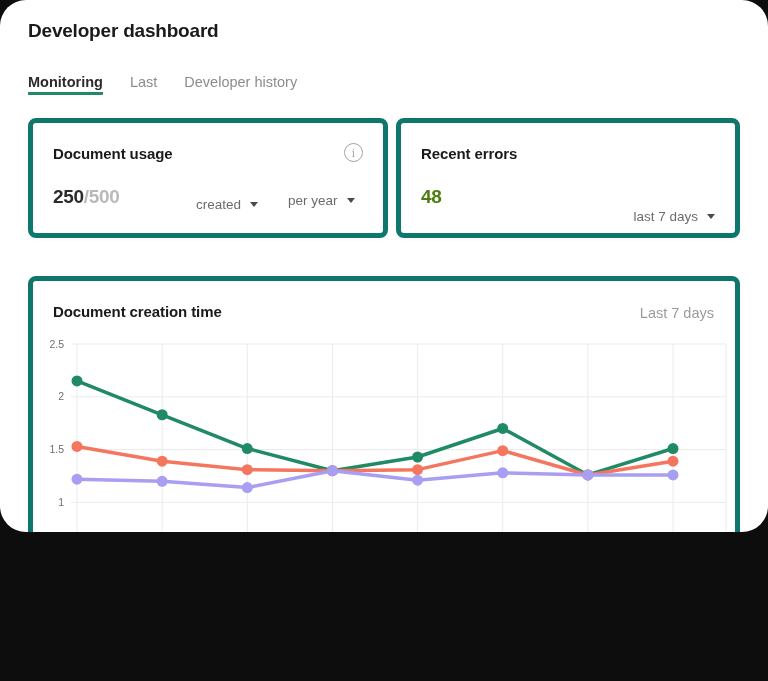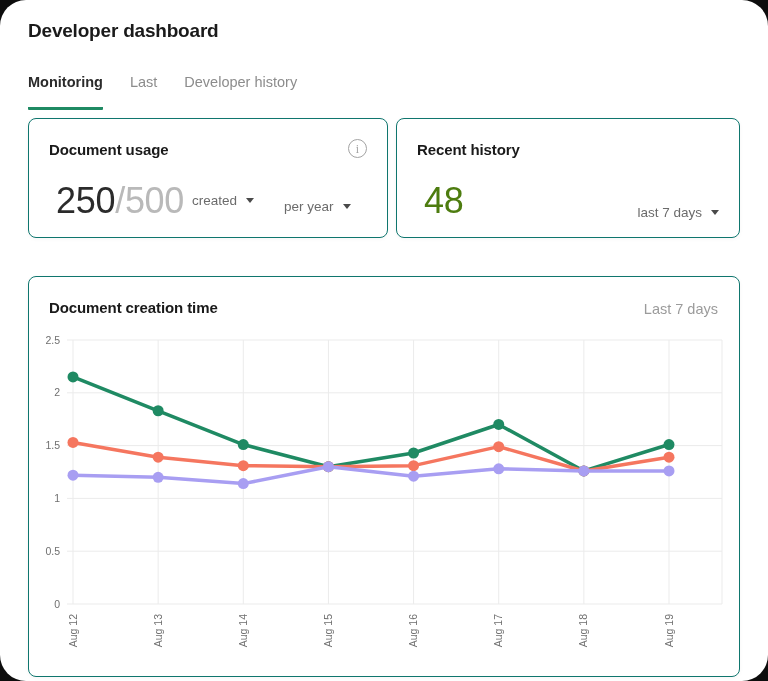--- a/index.html
+++ b/index.html
@@ -1,49 +1,49 @@
 <!DOCTYPE html>
 <html><head>
 <meta charset="utf-8">
 <style>
   html,body{margin:0;padding:0;background:#0d0d0d;}
   .page{
-    position:relative;width:768px;height:681px;background:#ffffff;
+    position:relative;width:768px;height:532px;background:#ffffff;
     border-radius:26px;overflow:hidden;
     font-family:"Liberation Sans", sans-serif;color:#1f1f1f;
   }
   .page-title{
     position:absolute;left:28px;top:20px;
     font-size:19px;font-weight:700;letter-spacing:-0.2px;color:#1a1a1a;
   }
   .tabs{position:absolute;left:28px;top:74px;display:flex;gap:27px;align-items:flex-start;}
-  .tab{font-size:14.5px;color:#8c8c8c;padding-bottom:17px;cursor:pointer;white-space:nowrap;}
+  .tab{font-size:14.5px;color:#8c8c8c;padding-bottom:2px;cursor:pointer;white-space:nowrap;}
   .tab.active{color:#2b2b2b;font-weight:700;border-bottom:3px solid #1f8a63;border-radius:0 0 1px 1px;}
   .card{
-    position:absolute;background:#fff;border:1px solid #0f766e;border-radius:8px;
+    position:absolute;background:#fff;border:5px solid #0f766e;border-radius:8px;
     box-sizing:border-box;box-shadow:0 1px 4px rgba(0,0,0,0.04);
   }
   .card-usage{left:28px;top:118px;width:360px;height:120px;}
   .card-errors{left:396px;top:118px;width:344px;height:120px;}
   .card-chart{left:28px;top:252px;width:712px;height:401px;margin-top:24px;}
   .card-title{position:absolute;left:20px;top:22px;font-size:15px;font-weight:700;letter-spacing:-0.1px;color:#1a1a1a;}
   .info-icon{
     position:absolute;right:20px;top:20px;width:19px;height:19px;border:1.5px solid #a3a3a3;
     border-radius:50%;color:#a3a3a3;font-size:12px;line-height:19px;text-align:center;
     box-sizing:border-box;cursor:pointer;font-family:"Liberation Serif",serif;
   }
-  .stat{position:absolute;left:20px;top:64px;font-size:36px;font-weight:400;letter-spacing:-0.3px;line-height:1;margin-left:7px;}
+  .stat{position:absolute;left:20px;top:64px;font-size:19px;font-weight:700;letter-spacing:-0.3px;line-height:1;}
   .stat .used{color:#2b2b2b;}
   .stat .limit{color:#b9b9b9;}
   .stat.error{color:#4d7c0f;}
   .dropdown{
     position:absolute;display:flex;align-items:center;gap:9px;font-size:13.5px;color:#6b6b6b;cursor:pointer;
   }
   .dd-created{left:163px;top:74px;}
-  .dd-period{left:255px;top:80px;}
+  .dd-period{left:255px;top:70px;}
   .dd-range{right:20px;top:86px;}
   .caret{
     width:0;height:0;border-left:4.5px solid transparent;border-right:4.5px solid transparent;
     border-top:5.5px solid #4a4a4a;
   }
   .chart-range{position:absolute;right:21px;top:24px;font-size:14.5px;color:#9b9b9b;}
   .chart-svg{position:absolute;left:0;top:0;}
 </style>
 </head>
 <body>
@@ -68,21 +68,21 @@
       <span>created</span>
       <span class="caret"></span>
     </div>
     <div class="dropdown dd-period">
       <span>per year</span>
       <span class="caret"></span>
     </div>
   </div>
 
   <div class="card card-errors">
-    <div class="card-title">Recent history</div>
+    <div class="card-title">Recent errors</div>
     <div class="stat error">48</div>
     <div class="dropdown dd-range">
       <span>last 7 days</span>
       <span class="caret"></span>
     </div>
   </div>
 
   <div class="card card-chart">
     <div class="card-title">Document creation time</div>
     <div class="chart-range">Last 7 days</div>

